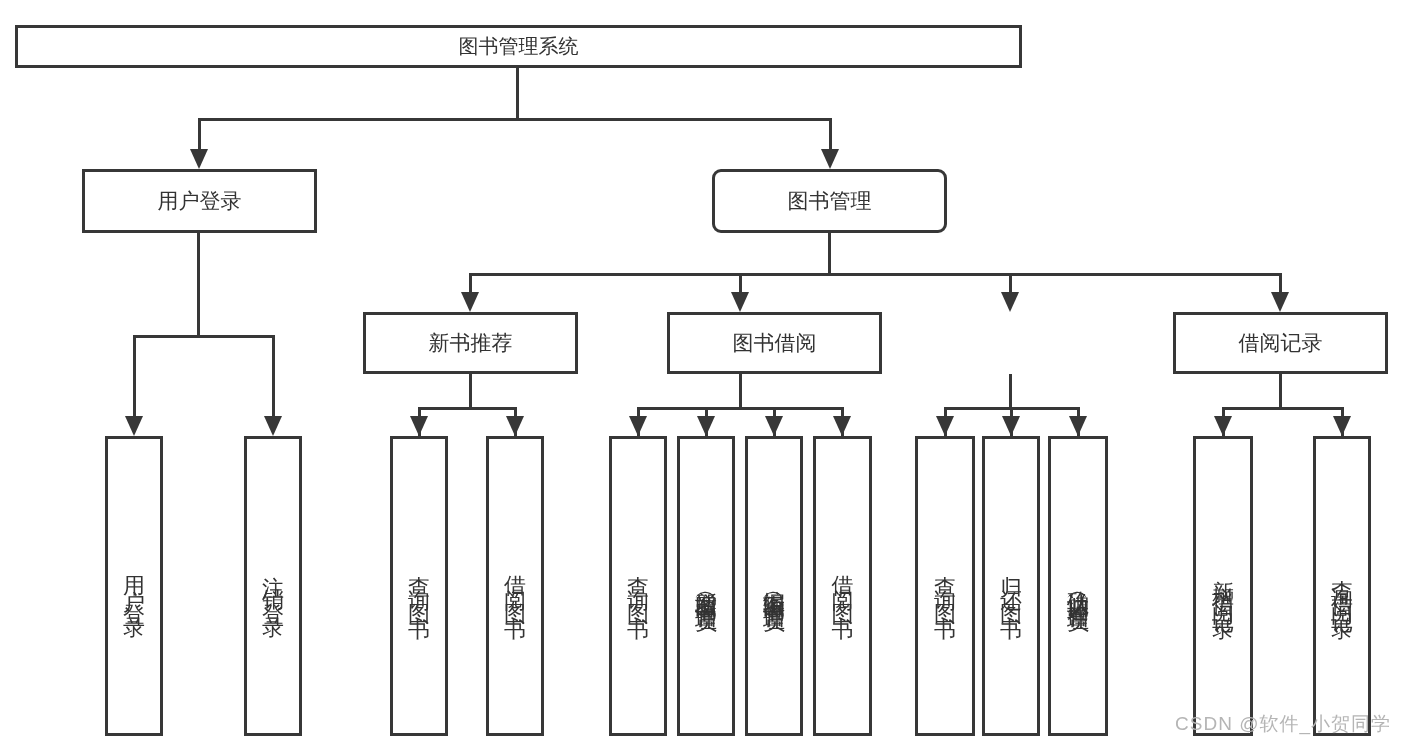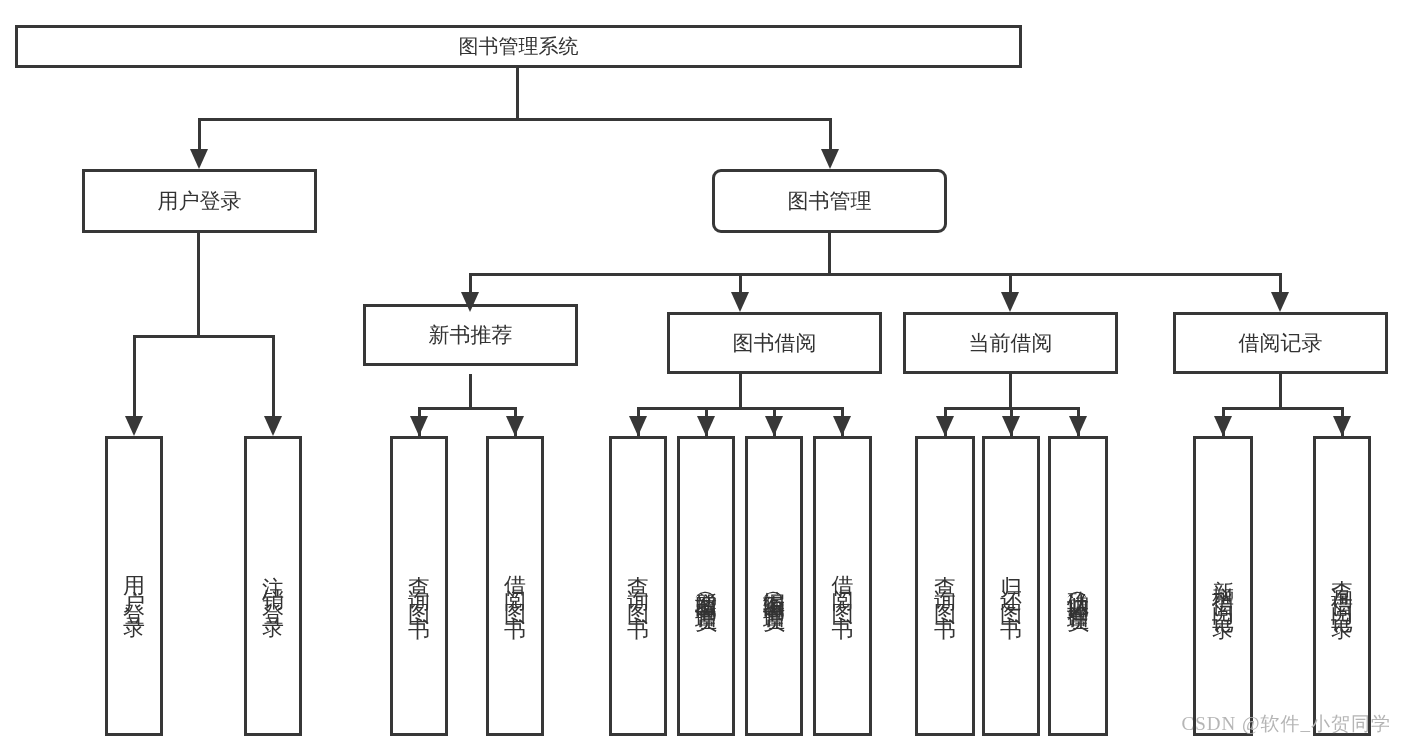--- a/index.html
+++ b/index.html
@@ -67,47 +67,43 @@
     border-top: 20px solid #373737;
   }
   .watermark {
     position: absolute;
     right: 14px;
     bottom: 10px;
     font-size: 19px;
     color: #b5b5b5;
     z-index: 10;
     letter-spacing: 1px;
-    font-family: Liberation Serif, serif;
   }
 </style>
 </head>
 <body>
 
 <div class="canvas">
 
   <div class="node root" style="left:15px; top:25px; width:1007px; height:43px;">
     <span>图书管理系统</span>
   </div>
 
   <div class="node lvl2" style="left:82px; top:169px; width:235px; height:64px;">
     <span>用户登录</span>
   </div>
   <div class="node lvl2" style="left:712px; top:169px; width:235px; height:64px;border-radius:9px;">
     <span>图书管理</span>
   </div>
 
-  <div class="node lvl3" style="left:363px; top:304px; width:215px; height:62px;">
+  <div class="node lvl3" style="left:363px; top:312px; width:215px; height:62px;">
     <span>新书推荐</span>
   </div>
   <div class="node lvl3" style="left:633px; top:312px; width:215px; height:62px;margin-left:34px;">
     <span>图书借阅</span>
-  </div>
-  <div class="node lvl3" style="left:903px; top:312px; width:215px; height:62px;">
-    <span>当前借阅</span>
   </div>
   <div class="node lvl3" style="left:1173px; top:312px; width:215px; height:62px;">
     <span>借阅记录</span>
   </div>
 
   <div class="leaf sp4" style="left:105px; top:436px; width:58px; height:300px;">
     <span>用户登录</span>
   </div>
   <div class="leaf sp4" style="left:244px; top:436px; width:58px; height:300px;">
     <span>注销登录</span>

